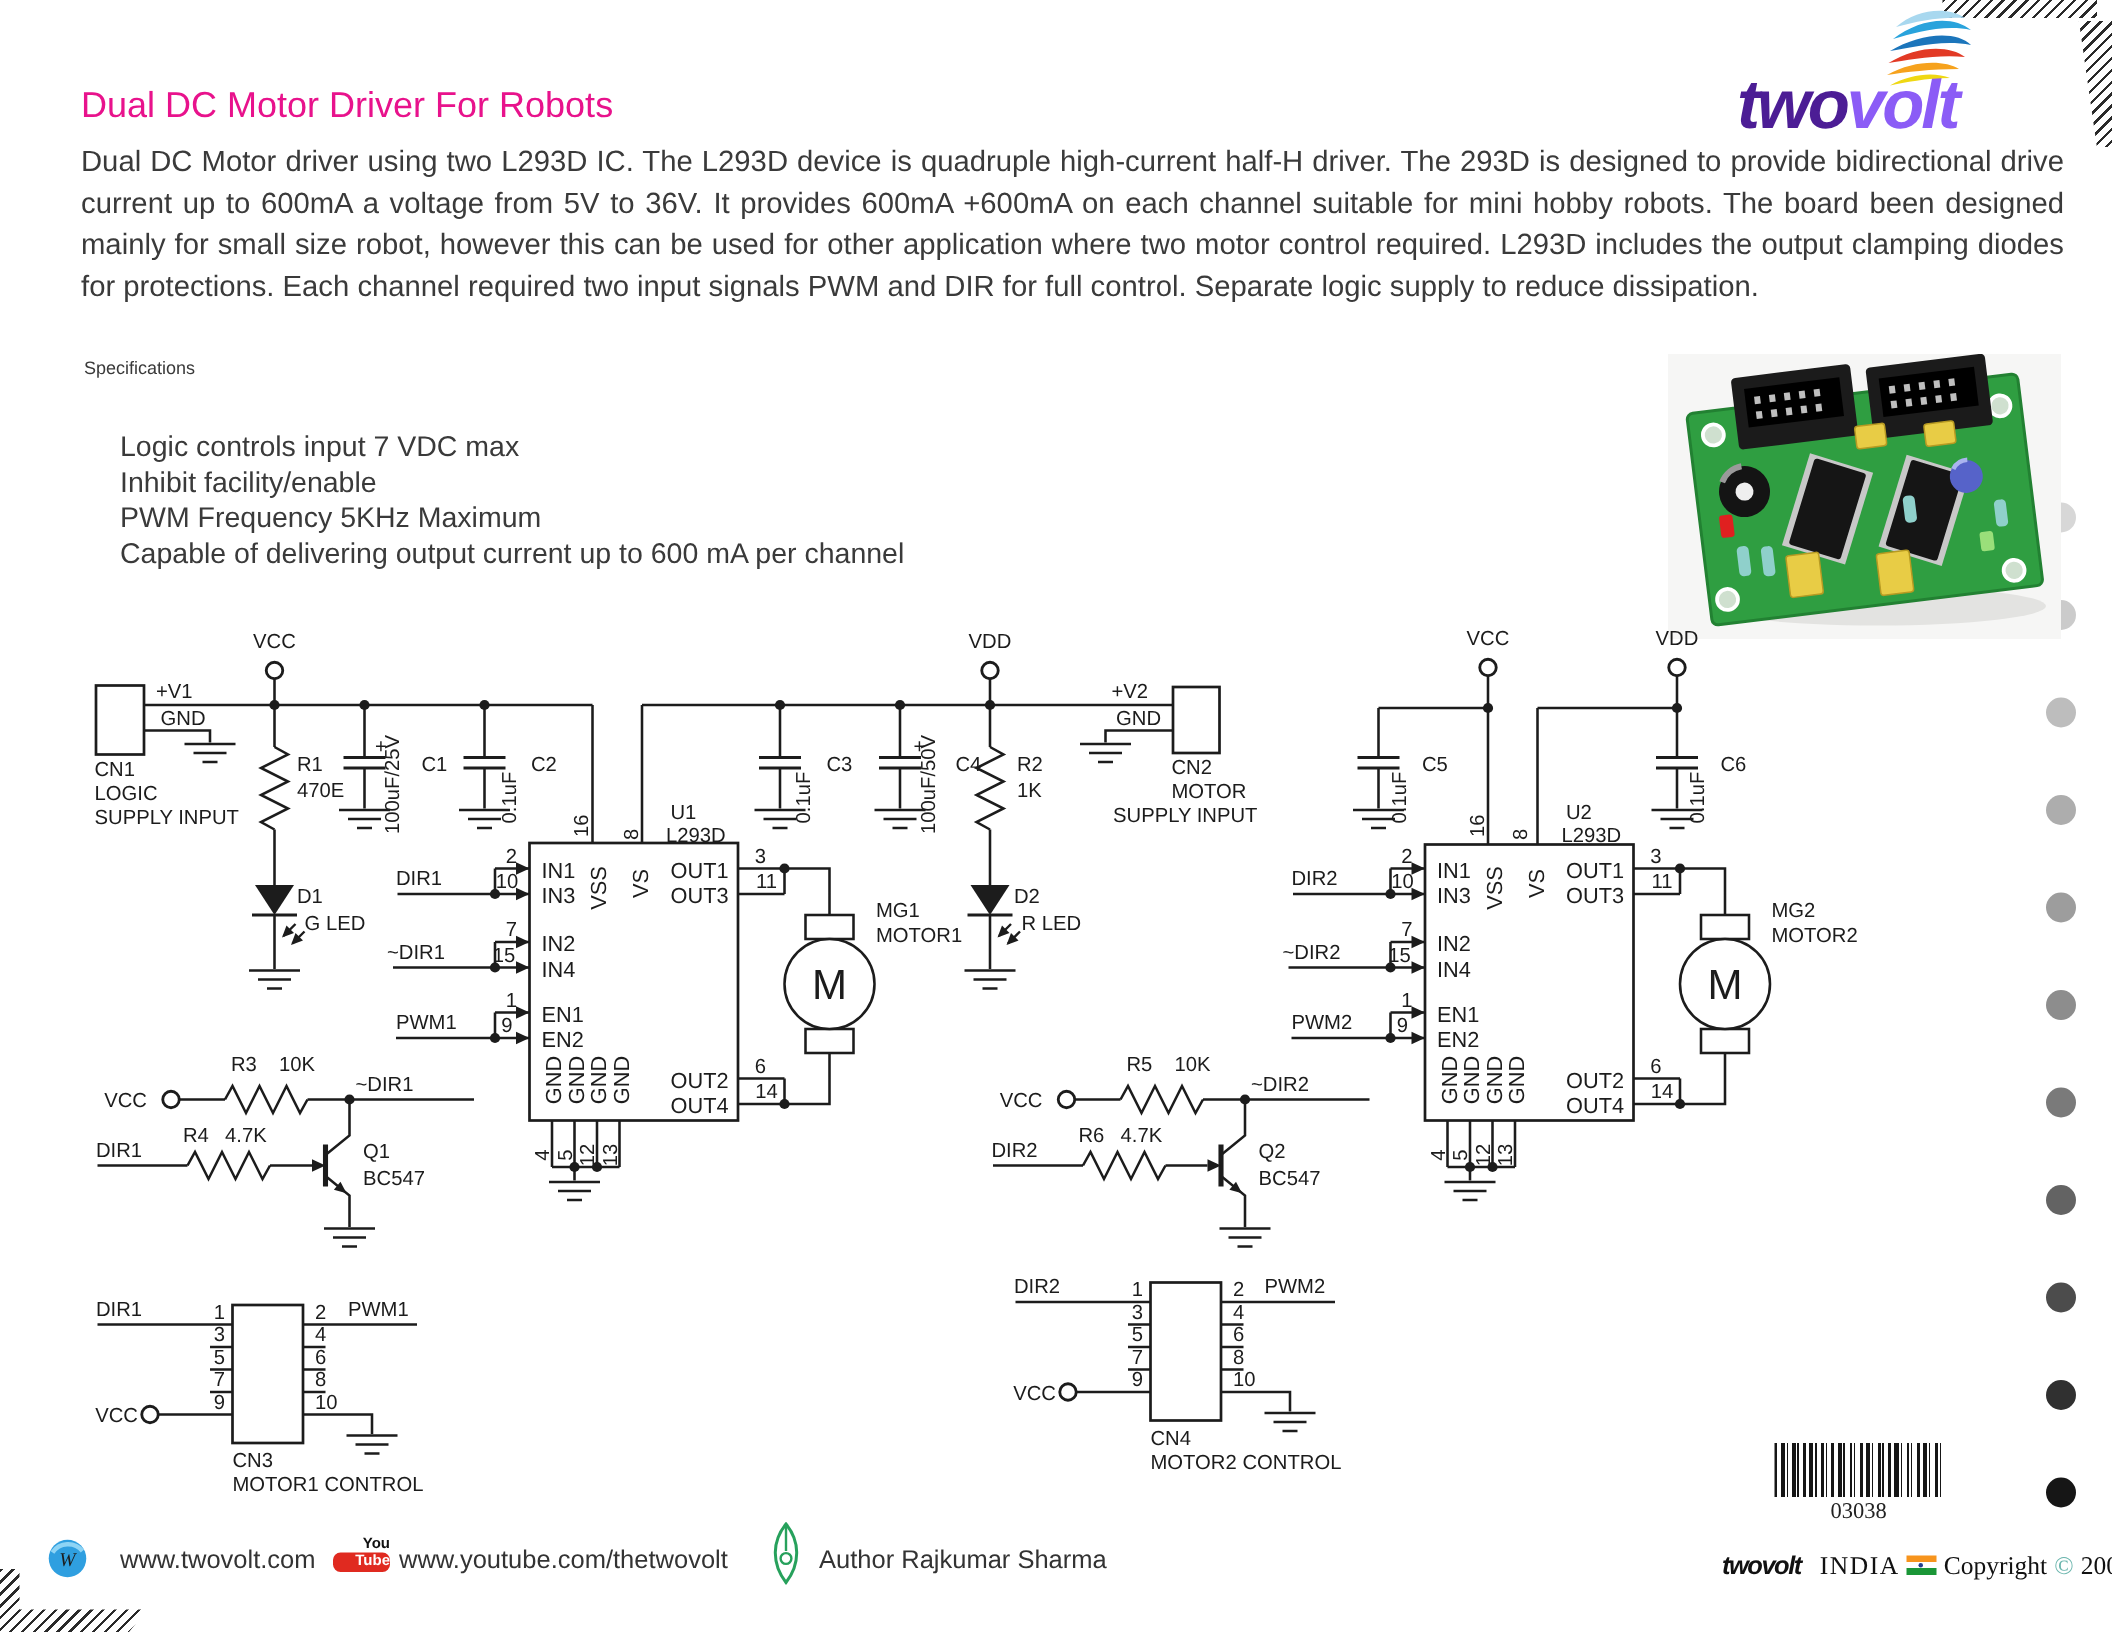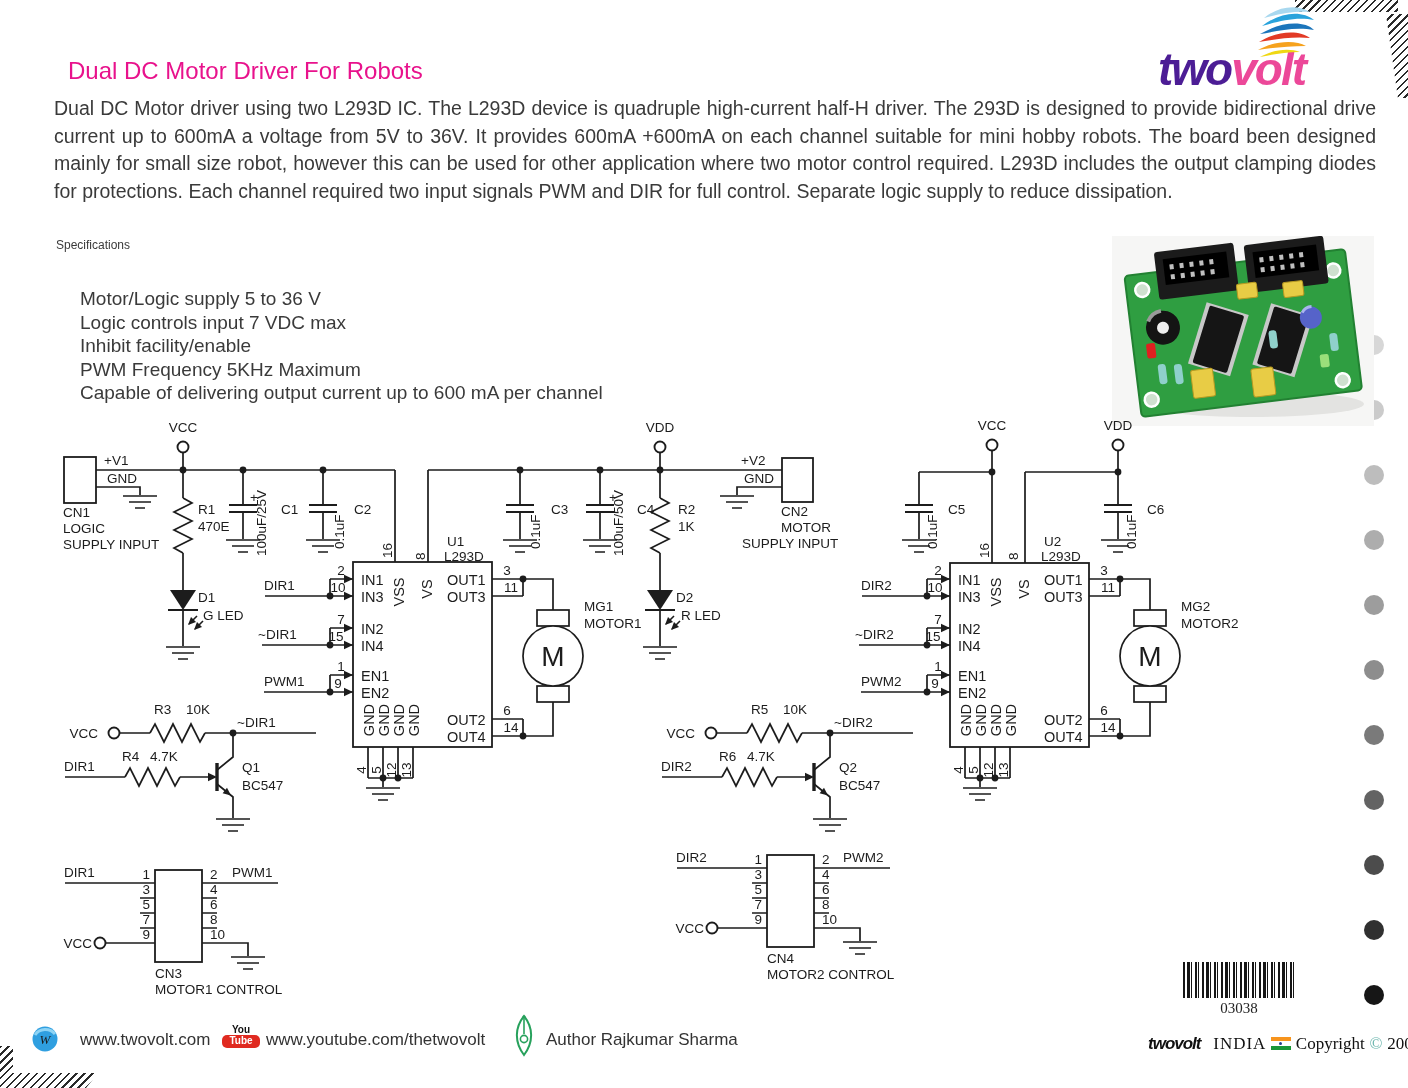--- a/index.html
+++ b/index.html
@@ -6,21 +6,21 @@
   body{width:1408px;height:1088px;background:#ffffff;position:relative;overflow:hidden;
        font-family:"Liberation Sans",sans-serif;color:#3a3a3a;}
   .abs{position:absolute;}
   .hatch{background:repeating-linear-gradient(135deg,#2a2a2a 0 1.6px,rgba(0,0,0,0) 1.6px 5.6px);}
   .title{font-size:24px;color:#e8128c;letter-spacing:0;}
   .para{font-size:19.5px;line-height:27.5px;text-align:justify;color:#3a3a3a;}
   .spec-head{font-size:12px;color:#3a3a3a;}
   .spec-item{font-size:19px;line-height:23.5px;color:#3a3a3a;}
   .logo-text{font-style:italic;font-weight:800;font-size:46px;letter-spacing:-2px;white-space:nowrap;}
   .logo-two{color:#4c1d95;}
-  .logo-volt{color:#ec4899;}
+  .logo-volt{color:#8b5cf6;}
   .foot-text{font-size:17px;color:#333;}
   .serif{font-family:"Liberation Serif",serif;}
   .brand-line{font-size:17px;color:#111;white-space:nowrap;}
   .brand-logo{font-style:italic;font-weight:800;letter-spacing:-1px;font-family:"Liberation Sans",sans-serif;}
   .flag{display:inline-block;width:20px;height:13px;vertical-align:-1px;
         background:linear-gradient(#f7941d 0 33%,#ffffff 33% 66%,#1a9637 66%);position:relative;}
   .flag i{position:absolute;left:8px;top:5px;width:3px;height:3px;border-radius:50%;background:#24408e;}
   .barcode{background:repeating-linear-gradient(90deg,#161616 0 2px,#fff 2px 4px,#161616 4px 7px,#fff 7px 8px,#161616 8px 9px,#fff 9px 12px,#161616 12px 14px,#fff 14px 15px,#161616 15px 16px,#fff 16px 19px);}
   .dot{position:absolute;left:1364px;width:20px;height:20px;border-radius:50%;}
   .yt-icon{width:38px;height:27px;text-align:center;line-height:1;}
@@ -52,26 +52,25 @@
     <path d="M14,16 C28,4 48,2 60,10 C44,9 28,12 14,16 Z" fill="#a8d8ef"></path>
     <path d="M12,24 C30,10 52,8 64,18 C46,14 26,20 12,24 Z" fill="#29a3dc"></path>
     <path d="M10,32 C30,20 54,18 64,28 C44,24 24,30 10,32 Z" fill="#1b75bb"></path>
     <path d="M9,40 C28,28 50,28 60,36 C42,34 22,38 9,40 Z" fill="#e23a25"></path>
     <path d="M8,48 C26,38 46,38 56,44 C38,44 20,46 8,48 Z" fill="#f6a21d"></path>
     <path d="M10,55 C24,47 40,46 50,50 C34,50 20,53 10,55 Z" fill="#efd813"></path>
   </svg>
   <span class="logo-text"><span class="logo-two">two</span><span class="logo-volt">volt</span></span>
 </div>
 
-<div class="abs title" style="left:68px;top:57px;text-align:center;">Dual DC Motor Driver For Robots</div>
+<div class="abs title" style="left:54px;top:57px;text-align:center;">Dual DC Motor Driver For Robots</div>
 <div class="abs para" style="left:54px;top:95px;width:1322px;">Dual DC Motor driver using two L293D IC. The L293D device is quadruple high-current half-H driver. The 293D is designed to provide bidirectional drive current up to 600mA a voltage from 5V to 36V. It provides 600mA +600mA on each channel suitable for mini hobby robots.  The board been designed mainly for small size robot, however this can be used for other application where two motor control required. L293D includes the output clamping diodes for protections. Each channel required two input signals PWM and DIR for full control. Separate logic supply to reduce dissipation.</div>
 
 <div class="abs spec-head" style="left:56px;top:238px;">Specifications</div>
 <div class="abs" style="left:80px;top:287px;">
-  <div class="spec-item">Motor/Logic supply 5 to 36 V</div>
   <div class="spec-item">Logic controls input 7 VDC max</div>
   <div class="spec-item">Inhibit facility/enable</div>
   <div class="spec-item">PWM Frequency 5KHz Maximum</div>
   <div class="spec-item">Capable of delivering output current up to 600 mA per channel</div>
 </div>
 
 <svg class="abs" style="left:1112px;top:236px;" width="262" height="190" viewBox="0 0 262 190">
   <rect width="262" height="190" fill="#f6f6f5"></rect>
   <ellipse cx="140" cy="168" rx="112" ry="13" fill="#e3e3e1"></ellipse>
   <g transform="rotate(-7 131 95)">
@@ -464,21 +463,21 @@
   </g>
 </svg>
 
 <svg class="abs" style="left:32px;top:1026px;" width="26" height="26" viewBox="0 0 26 26">
   <circle cx="13" cy="13" r="12.5" fill="#2f9fe0"></circle>
   <path d="M3,9 a12.5,12.5 0 0 1 20,-1" fill="none" stroke="#8ed4f5" stroke-width="3"></path>
   <text x="13" y="18" text-anchor="middle" font-size="13" font-family="Liberation Serif, serif" font-style="italic" fill="#ffffff">W</text>
 </svg>
 <span class="abs foot-text" style="left:68px;top:1030px;margin-left:12px;">www.twovolt.com</span>
 
-<div class="abs yt-icon" style="left:222px;top:1025px;">
+<div class="abs yt-icon" style="left:222px;top:1025px;text-align:right;">
   <span class="yt-top">You</span>
   <span class="yt-bottom">Tube</span>
 </div>
 <span class="abs foot-text" style="left:266px;top:1030px;">www.youtube.com/thetwovolt</span>
 
 <svg class="abs" style="left:510px;top:1014px;" width="28" height="44" viewBox="0 0 28 44">
   <path d="M14,2 C23,13 24,28 14,41 C4,28 5,13 14,2 Z" fill="none" stroke="#27a15c" stroke-width="2"></path>
   <path d="M14,2 V20" stroke="#27a15c" stroke-width="1.6"></path>
   <circle cx="14" cy="25" r="3.6" fill="none" stroke="#27a15c" stroke-width="1.6"></circle>
 </svg>

